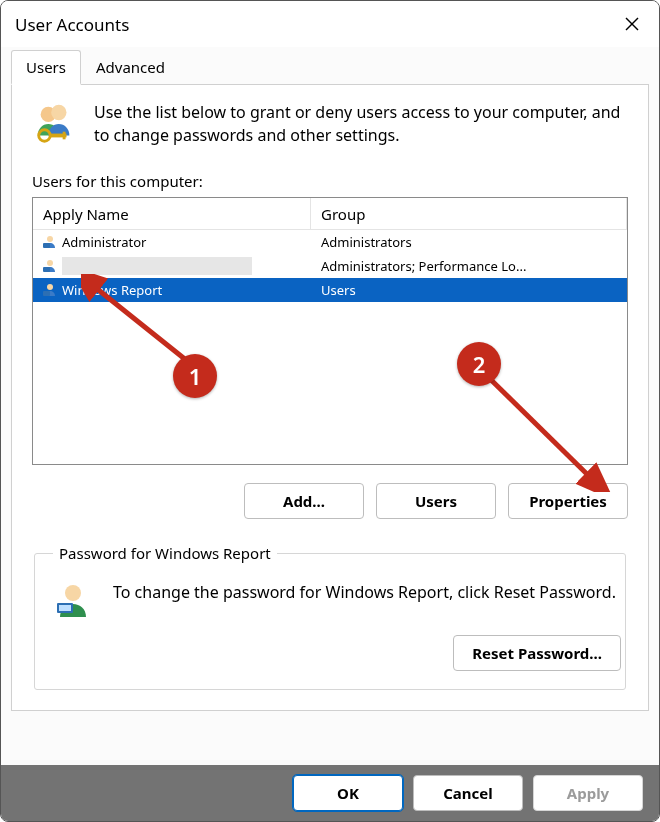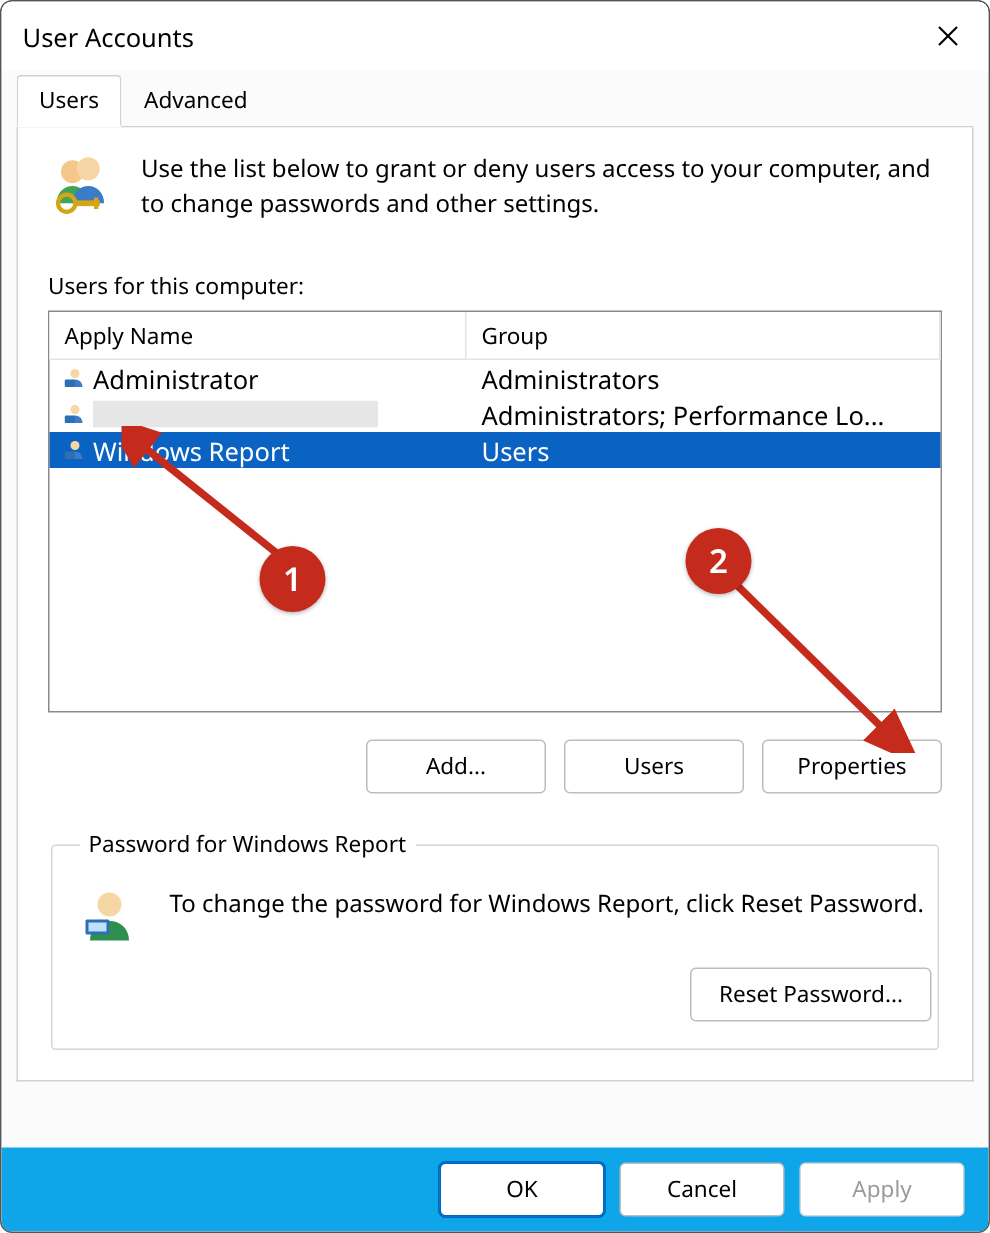--- a/index.html
+++ b/index.html
@@ -62,21 +62,21 @@
     border: 1px solid #d0d0d0;
     border-top: none;
     background: #fff;
     padding: 16px 20px 20px 20px;
     position: relative;
   }
   .intro {
     display: flex;
     gap: 16px;
     align-items: flex-start;
-    margin-bottom: 34px;
+    margin-bottom: 24px;
   }
   .intro-icon { width: 46px; height: 46px; flex-shrink: 0; }
   .intro-text { font-size: 16px; line-height: 1.45; }
   .section-label { font-size: 15px; margin-bottom: 6px; display: block; }
   .list-box {
     border: 1px solid #8a8a8a;
     height: 268px;
     background: #fff;
     position: relative;
   }
@@ -91,21 +91,21 @@
     padding: 5px 10px;
     border-right: 1px solid #e4e4e4;
     display: flex; align-items: center;
   }
   .col-user { width: 278px; }
   .col-group { flex: 1; }
   .list-rows{}
   .row {
     display: flex;
     height: 24px;
-    font-size: 17px;
+    font-size: 13px;
     align-items: center;
   }
   .row .cell {
     padding: 0 10px;
     overflow: hidden; white-space: nowrap; text-overflow: ellipsis;
     display: flex; align-items: center; gap: 5px;
   }
   .row .cell-user { width: 278px; }
   .row .cell-group { flex: 1; }
   .row.selected { background: #0a63c2; color: #fff; }
@@ -119,20 +119,21 @@
     display: flex; justify-content: flex-end;
     gap: 12px; margin-top: 18px;
   }
   button.win {
     min-width: 120px; height: 36px;
     padding: 0 18px;
     font-family: inherit; font-size: 15px;
     background: #fff;
     border: 1px solid #bdbdbd;
     border-radius: 4px;
+    font-weight: bold;
   }
   button.win.primary { border-color: #0067c0; outline: 1px solid #0067c0; }
   button.win:disabled { color: #9b9b9b; border-color: #d6d6d6; }
   fieldset.password-group {
     margin-top: 24px;
     border: 1px solid #d6d6d6;
     border-radius: 3px;
     padding: 18px 4px 18px 18px;
   }
   fieldset.password-group legend {
@@ -147,21 +148,21 @@
   .pw-btn-row {
     display: flex; justify-content: flex-end; margin-top: 14px;
   }
   .footer {
     height: 56px;
     display: flex;
     justify-content: flex-end;
     align-items: center;
     gap: 10px;
     padding: 0 16px;
-    background: #0ea5e9;
+    background: #737373;
   }
   
   .annot {
     position: absolute;
     pointer-events: none;
   }
   .badge {
     width: 44px; height: 44px;
     border-radius: 50%;
     background: #c42b1c;

